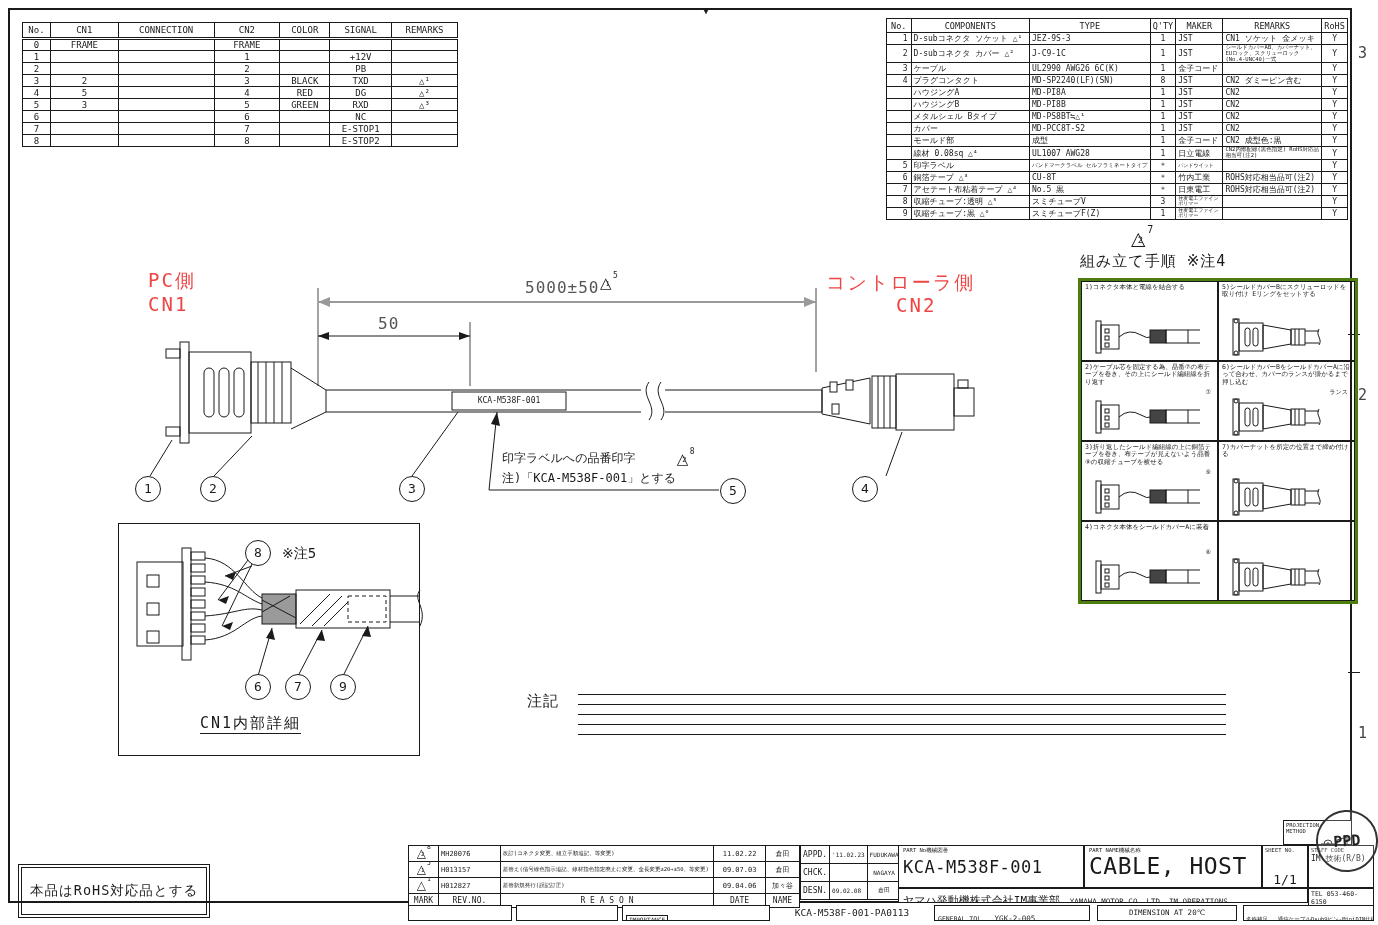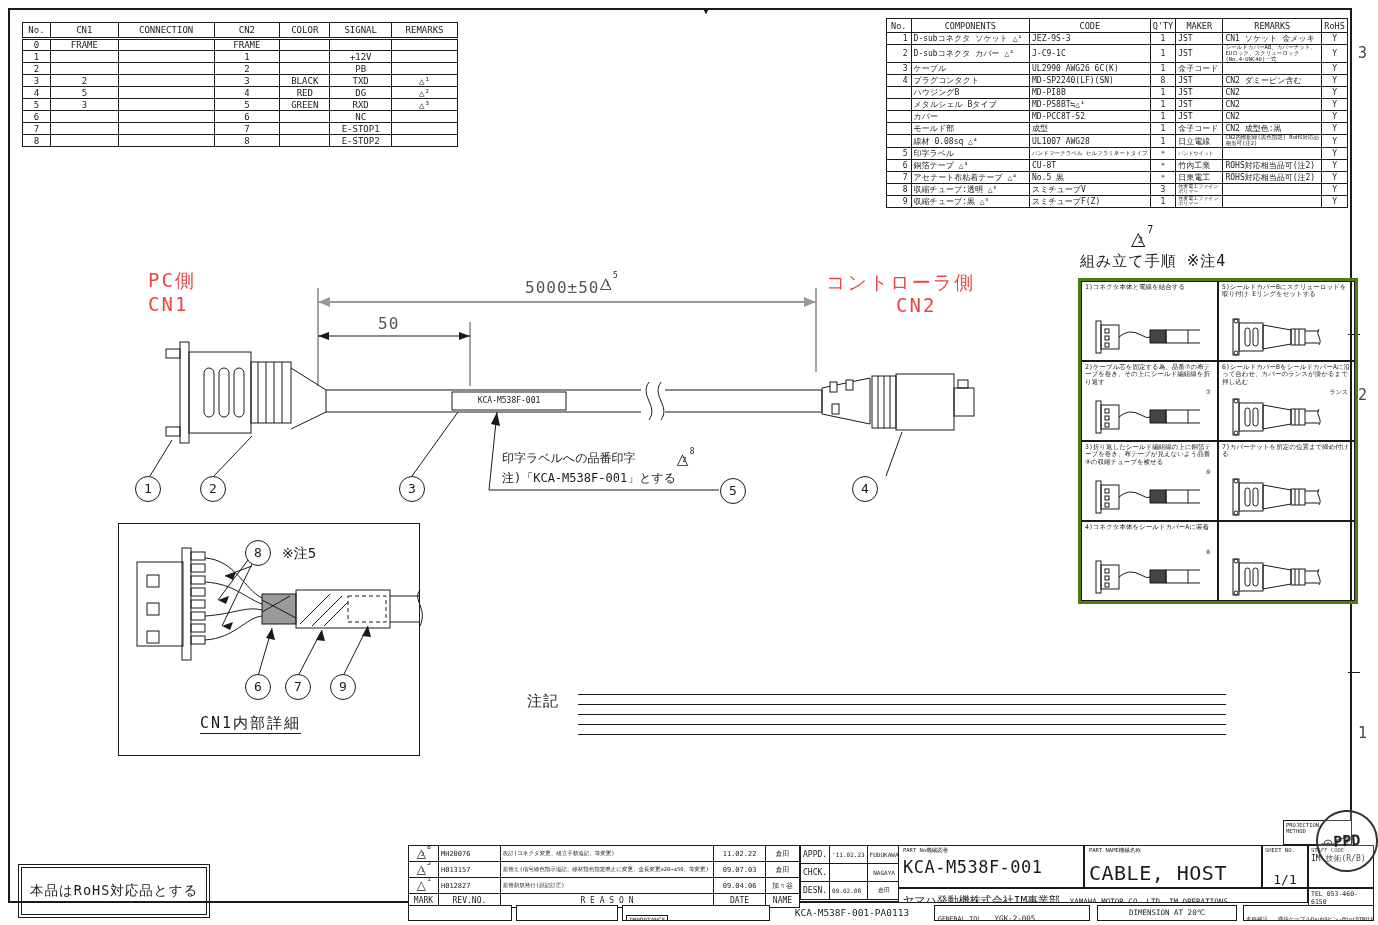--- a/index.html
+++ b/index.html
@@ -297,21 +297,21 @@
         <col style="width:118px">
         <col style="width:24px">
         <col style="width:48px">
         <col style="width:100px">
         <col style="width:26px">
       </colgroup>
     <thead>
         <tr>
       <th>No.</th>
       <th>COMPONENTS</th>
-      <th>CODE</th>
+      <th>TYPE</th>
       <th>Q'TY</th>
       <th>MAKER</th>
       <th>REMARKS</th>
       <th>RoHS</th>
     </tr>
       </thead>
     <tbody>
 
     <tr>
         <td class="c-no">1</td>
@@ -340,20 +340,29 @@
           <td class="c-rem"></td>
         <td class="c-rohs">Y</td>
       </tr>
         <tr>
         <td class="c-no">4</td>
           <td class="c-comp">プラグコンタクト</td>
         <td class="c-type">MD-SP2240(LF)(SN)</td>
           <td class="c-qty">8</td>
         <td class="c-maker">JST</td>
           <td class="c-rem">CN2 ダミーピン含む</td>
+        <td class="c-rohs">Y</td>
+      </tr>
+        <tr>
+        <td class="c-no"></td>
+          <td class="c-comp">ハウジングA</td>
+        <td class="c-type">MD-PI8A</td>
+          <td class="c-qty">1</td>
+        <td class="c-maker">JST</td>
+          <td class="c-rem">CN2</td>
         <td class="c-rohs">Y</td>
       </tr>
         <tr>
         <td class="c-no"></td>
           <td class="c-comp">ハウジングB</td>
         <td class="c-type">MD-PI8B</td>
           <td class="c-qty">1</td>
         <td class="c-maker">JST</td>
           <td class="c-rem">CN2</td>
         <td class="c-rohs">Y</td>
@@ -739,21 +748,21 @@
       </tbody>
   </table>
 
   
   <div class="abs lay tb-cell" style="left:898px;top:845px;width:186px;height:43px;padding:1px 4px">
     <div class="tb-lbl">PART No機械図番</div>
     <div style="font-size:17px;letter-spacing:.5px;margin-top:4px">KCA-M538F-001</div>
   </div>
   <div class="abs lay tb-cell" style="left:1084px;top:845px;width:178px;height:43px;padding:1px 4px">
     <div class="tb-lbl">PART NAME機械名称</div>
-    <div style="font-size:20px;letter-spacing:.5px;margin-top:8px">CABLE, HOST</div>
+    <div style="font-size:23px;letter-spacing:.5px;margin-top:0">CABLE, HOST</div>
   </div>
   <div class="abs lay tb-cell" style="left:1262px;top:845px;width:46px;height:43px;padding:1px 2px">
     <div class="tb-lbl">SHEET NO.</div>
     <div style="font-size:13px;text-align:center;margin-top:19px">1/1</div>
   </div>
   <div class="abs lay tb-cell" style="left:1308px;top:845px;width:66px;height:43px;padding:1px 2px">
     <div class="tb-lbl">STAFF CODE</div>
     <div style="font-size:8px;">IM 技術(R/B)</div>
   </div>
   

